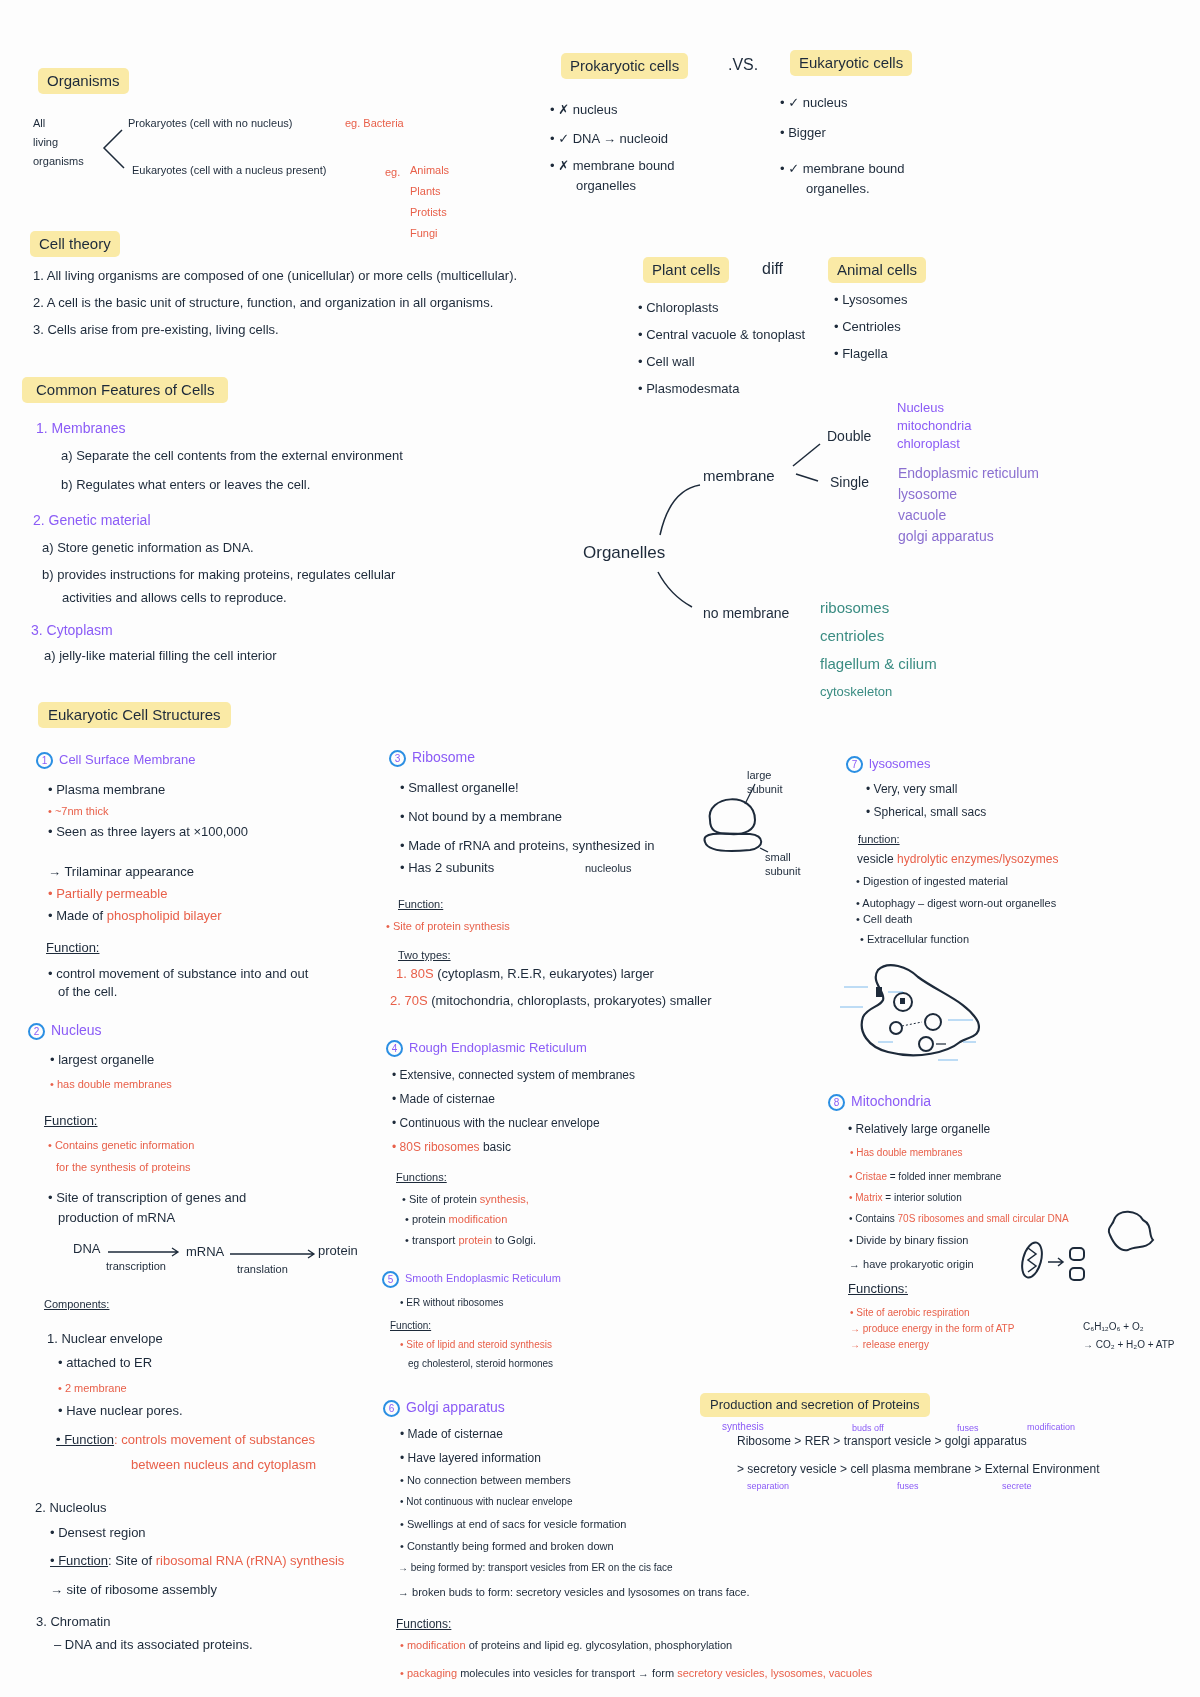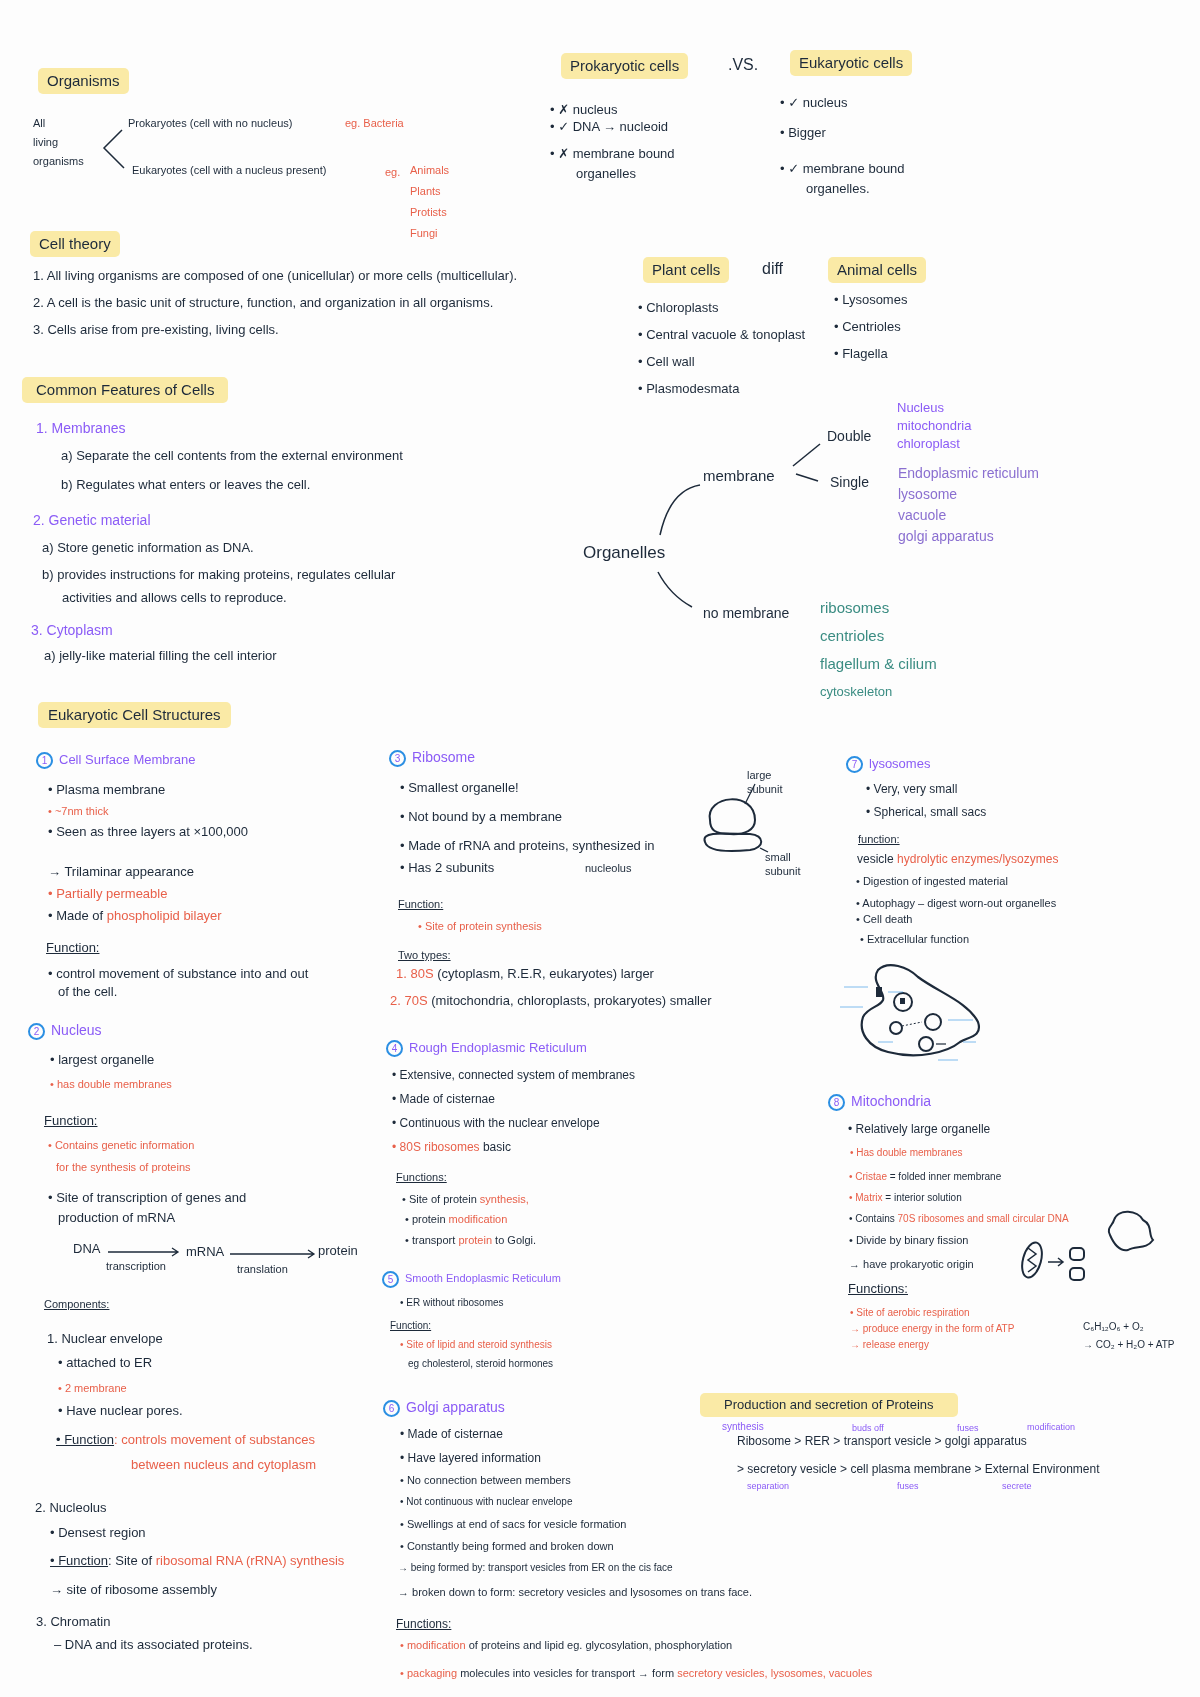--- a/index.html
+++ b/index.html
@@ -54,21 +54,21 @@
 <div class="hl" style="left:30px;top:231px">Cell theory</div>
 <div class="t abs" style="left:33px;top:268px">1. All living organisms are composed of one (unicellular) or more cells (multicellular).</div>
 <div class="t abs" style="left:33px;top:295px">2. A cell is the basic unit of structure, function, and organization in all organisms.</div>
 <div class="t abs" style="left:33px;top:322px">3. Cells arise from pre-existing, living cells.</div>
 
 <div class="hl" style="left:561px;top:53px">Prokaryotic cells</div>
 <div class="tl abs" style="left:728px;top:55px">.VS.</div>
 <div class="hl" style="left:790px;top:50px">Eukaryotic cells</div>
 <div class="abs" style="left:550px;top:102px">
   <div class="t">• ✗ nucleus</div>
-  <div class="t" style="margin-top:1px">• ✓ DNA → nucleoid</div>
+  <div class="t" style="margin-top:13px">• ✓ DNA → nucleoid</div>
   <div class="t" style="margin-top:11px">• ✗ membrane bound</div>
   <div class="t" style="margin-top:4px;margin-left:26px">organelles</div>
 </div>
 <div class="abs" style="left:780px;top:95px">
   <div class="t">• ✓ nucleus</div>
   <div class="t" style="margin-top:14px">• Bigger</div>
   <div class="t" style="margin-top:20px">• ✓ membrane bound</div>
   <div class="t" style="margin-top:4px;margin-left:26px">organelles.</div>
 </div>
 
@@ -193,21 +193,21 @@
   <span class="circ">3</span><span>Ribosome</span>
 </div>
 <div class="abs" style="left:400px;top:780px">
   <div class="t">• Smallest organelle!</div>
   <div class="t" style="margin-top:13px">• Not bound by a membrane</div>
   <div class="t" style="margin-top:13px">• Made of rRNA and proteins, synthesized in</div>
   <div class="t" style="margin-top:6px">• Has 2 subunits</div>
 </div>
 <div class="ts abs" style="left:585px;top:861px">nucleolus</div>
 <div class="ts abs ul" style="left:398px;top:897px">Function:</div>
-<div class="ts abs red" style="left:418px;top:919px">• Site of protein synthesis</div>
+<div class="ts abs red" style="left:386px;top:919px">• Site of protein synthesis</div>
 <div class="ts abs ul" style="left:398px;top:948px">Two types:</div>
 <div class="t abs" style="left:396px;top:966px">
   <span class="red">1. 80S</span> <span>(cytoplasm, R.E.R, eukaryotes) larger</span>
 </div>
 <div class="t abs" style="left:390px;top:993px">
   <span class="red">2. 70S</span> <span>(mitochondria, chloroplasts, prokaryotes) smaller</span>
 </div>
 <svg style="left:700px;top:790px" width="80" height="70">
   <path d="M10 30 C 5 5, 55 0, 55 30 C 55 40, 45 45, 30 44 C 15 44, 10 40, 10 30 Z" stroke="#1d2a3a" stroke-width="2" fill="none"></path>
   <path d="M5 52 C 0 40, 30 44, 50 44 C 65 45, 65 58, 50 60 C 30 62, 8 62, 5 52 Z" stroke="#1d2a3a" stroke-width="2" fill="none"></path>
@@ -249,21 +249,21 @@
   <span class="circ">6</span><span>Golgi apparatus</span>
 </div>
 <div class="abs" style="left:400px;top:1427px">
   <div class="ts" style="font-size:12px">• Made of cisternae</div>
   <div class="ts" style="margin-top:10px;font-size:12px">• Have layered information</div>
   <div class="ts" style="margin-top:8px;font-size:11px">• No connection between members</div>
   <div class="ts" style="margin-top:8px;font-size:10px">• Not continuous with nuclear envelope</div>
   <div class="ts" style="margin-top:8px;font-size:11px">• Swellings at end of sacs for vesicle formation</div>
   <div class="ts" style="margin-top:8px;font-size:11px">• Constantly being formed and broken down</div>
   <div class="ts" style="margin-top:8px;font-size:10px;margin-left:-2px">→ being formed by: transport vesicles from ER on the cis face</div>
-  <div class="ts" style="margin-top:10px;font-size:11px;margin-left:-2px">→ broken down to form: secretory vesicles and lysosomes on trans face.</div>
+  <div class="ts" style="margin-top:10px;font-size:11px;margin-left:-2px">→ broken buds to form: secretory vesicles and lysosomes on trans face.</div>
 </div>
 <div class="ts abs ul" style="left:396px;top:1617px;font-size:12px">Functions:</div>
 <div class="ts abs" style="left:400px;top:1638px"><span class="red">• modification</span> <span>of proteins and lipid eg. glycosylation, phosphorylation</span></div>
 <div class="ts abs" style="left:400px;top:1666px"><span class="red">• packaging</span> <span>molecules into vesicles for transport → form</span> <span class="red">secretory vesicles, lysosomes, vacuoles</span></div>
 
 <div class="t abs blue" style="left:846px;top:756px">
   <span class="circ">7</span><span>lysosomes</span>
 </div>
 <div class="abs" style="left:866px;top:782px">
   <div class="ts" style="font-size:12px">• Very, very small</div>
@@ -312,21 +312,21 @@
 </div>
 <svg style="left:1018px;top:1200px" width="140" height="90">
   <path d="M96 20 C 100 8, 120 10, 125 20 C 135 25, 130 35, 135 40 C 128 50, 118 45, 110 50 C 100 52, 95 42, 92 35 C 88 28, 95 25, 96 20 Z" stroke="#1d2a3a" stroke-width="2" fill="none"></path>
   <ellipse cx="14" cy="60" rx="9" ry="18" stroke="#1d2a3a" stroke-width="2" fill="none" transform="rotate(15 14 60)"></ellipse>
   <path d="M10 48 L18 54 L10 60 L18 66 L10 72" stroke="#1d2a3a" stroke-width="1.5" fill="none"></path>
   <path d="M30 62 L45 62 M40 58 L45 62 L40 66" stroke="#1d2a3a" stroke-width="1.5" fill="none"></path>
   <rect x="52" y="48" width="14" height="12" rx="4" stroke="#1d2a3a" stroke-width="2" fill="none"></rect>
   <rect x="52" y="68" width="14" height="12" rx="4" stroke="#1d2a3a" stroke-width="2" fill="none"></rect>
 </svg>
 
-<div class="hl" style="left:700px;top:1393px;padding:2px 24px;font-size:13px">Production and secretion of Proteins</div>
+<div class="hl" style="left:700px;top:1393px;padding:2px 10px;font-size:13px">Production and secretion of Proteins</div>
 <div class="ts abs blue" style="left:722px;top:1420px;font-size:10px">synthesis</div>
 <div class="ts abs blue" style="left:852px;top:1421px;font-size:9px">buds off</div>
 <div class="ts abs blue" style="left:957px;top:1421px;font-size:9px">fuses</div>
 <div class="ts abs blue" style="left:1027px;top:1420px;font-size:9px">modification</div>
 <div class="ts abs" style="left:737px;top:1434px;font-size:12px">Ribosome &gt; RER &gt; transport vesicle &gt; golgi apparatus</div>
 <div class="ts abs" style="left:737px;top:1462px;font-size:12px">&gt; secretory vesicle &gt; cell plasma membrane &gt; External Environment</div>
 <div class="ts abs blue" style="left:747px;top:1479px;font-size:9px">separation</div>
 <div class="ts abs blue" style="left:897px;top:1479px;font-size:9px">fuses</div>
 <div class="ts abs blue" style="left:1002px;top:1479px;font-size:9px">secrete</div>
 

